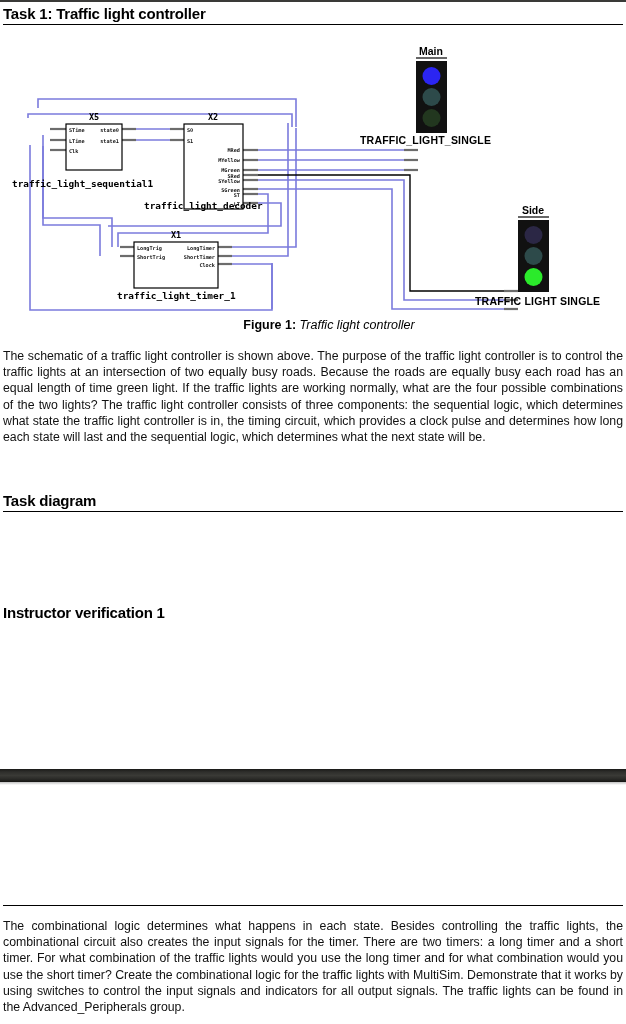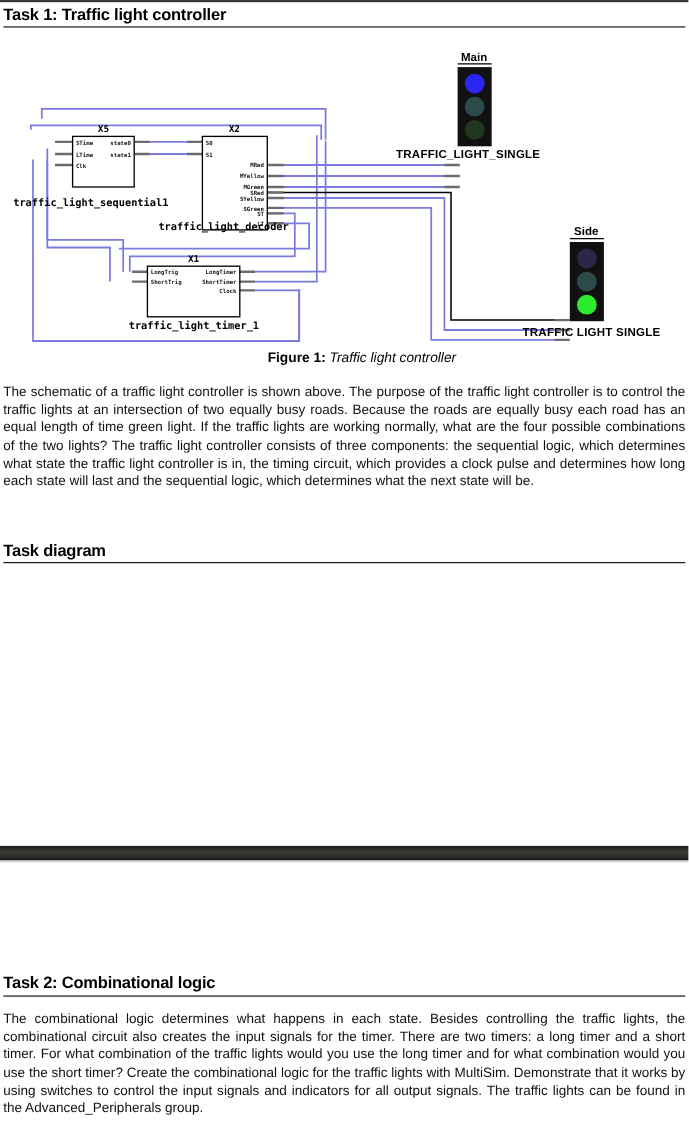--- a/index.html
+++ b/index.html
@@ -246,21 +246,21 @@
   <div class="fig-caption" style="top:318px;">
     <b>Figure 1:</b>
     <i>Traffic light controller</i>
   </div>
 
   <div class="para" style="top:348px;">The schematic of a traffic light controller is shown above. The purpose of the traffic light controller is to control the traffic lights at an intersection of two equally busy roads. Because the roads are equally busy each road has an equal length of time green light. If the traffic lights are working normally, what are the four possible combinations of the two lights? The traffic light controller consists of three components: the sequential logic, which determines what state the traffic light controller is in, the timing circuit, which provides a clock pulse and determines how long each state will last and the sequential logic, which determines what the next state will be.</div>
 
   <div class="sec-head" style="top:492px;">Task diagram</div>
   <div class="sec-rule" style="top:511px;"></div>
 
+  <div class="sec-head" style="top:604px;">Instructor verification 1</div>
 
   <div class="divider-band" style="top:769px;"></div>
   <div class="divider-shadow" style="top:782px;"></div>
 
-  <div class="sec-head" style="top:885px;">Task 2: Combinational logic</div>
   <div class="sec-rule" style="top:905px;"></div>
   <div class="para" style="top:918px;">The combinational logic determines what happens in each state. Besides controlling the traffic lights, the combinational circuit also creates the input signals for the timer. There are two timers: a long timer and a short timer. For what combination of the traffic lights would you use the long timer and for what combination would you use the short timer? Create the combinational logic for the traffic lights with MultiSim. Demonstrate that it works by using switches to control the input signals and indicators for all output signals. The traffic lights can be found in the Advanced_Peripherals group.</div>
 
 </div>
 
 </body></html>

